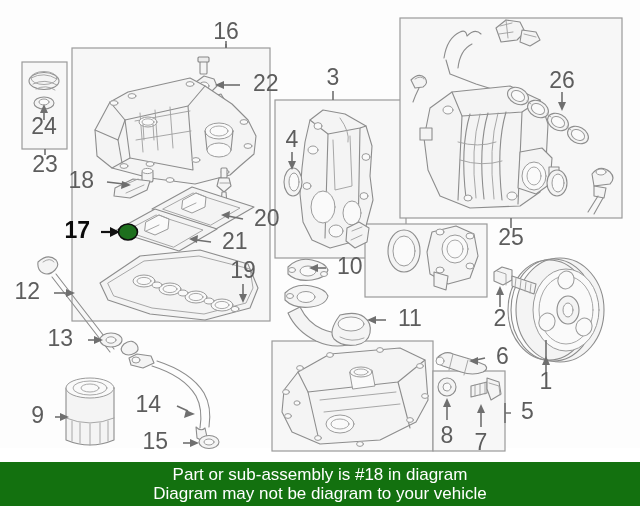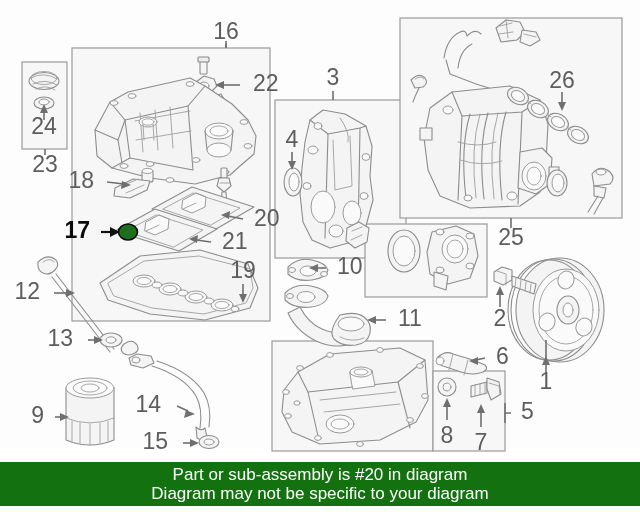--- a/index.html
+++ b/index.html
@@ -492,17 +492,17 @@
     <text class="lbl" x="447" y="437" text-anchor="middle">8</text>
     <text class="lbl" x="481" y="444" text-anchor="middle">7</text>
     <text class="lbl" x="500" y="320" text-anchor="middle">2</text>
     <text class="lbl" x="546" y="383" text-anchor="middle">1</text>
     <text class="lbl" x="511" y="239" text-anchor="middle">25</text>
     <text class="lbl" x="562" y="82" text-anchor="middle">26</text>
 
   </svg>
 
   <div id="banner">
-    <div class="bline">Part or sub-assembly is #20 in diagram</div>
-    <div class="bline">Diagram may not be specific to your diagram</div>
+    <div class="bline">Part or sub-assembly is #18 in diagram</div>
+    <div class="bline">Diagram may not be diagram to your vehicle</div>
   </div>
 
 </div>
 
 </body></html>

